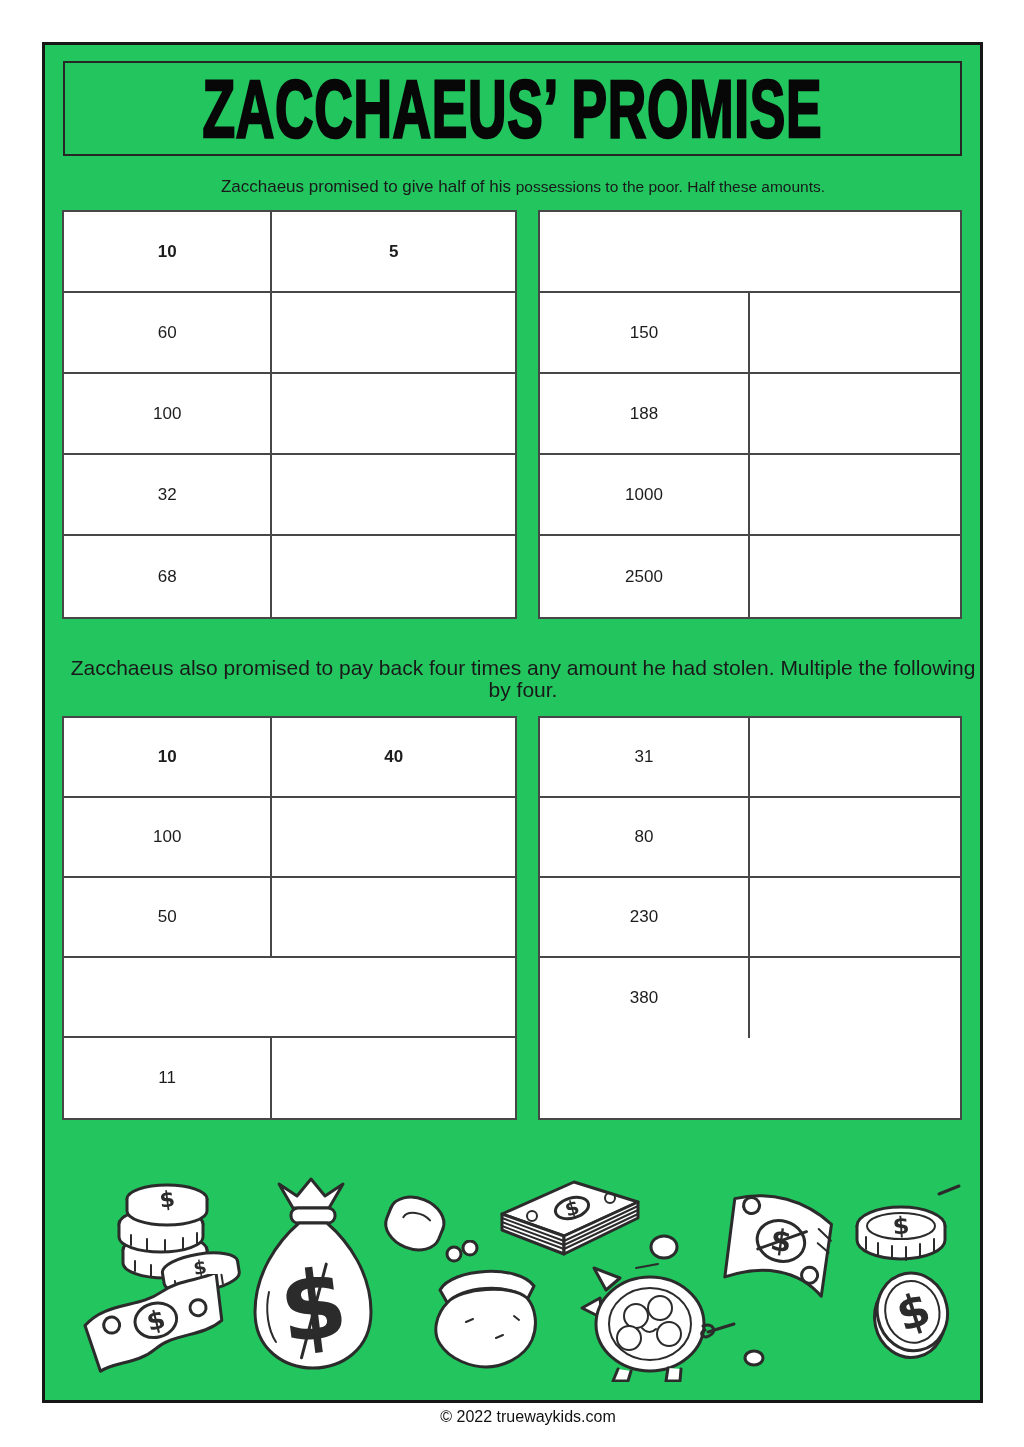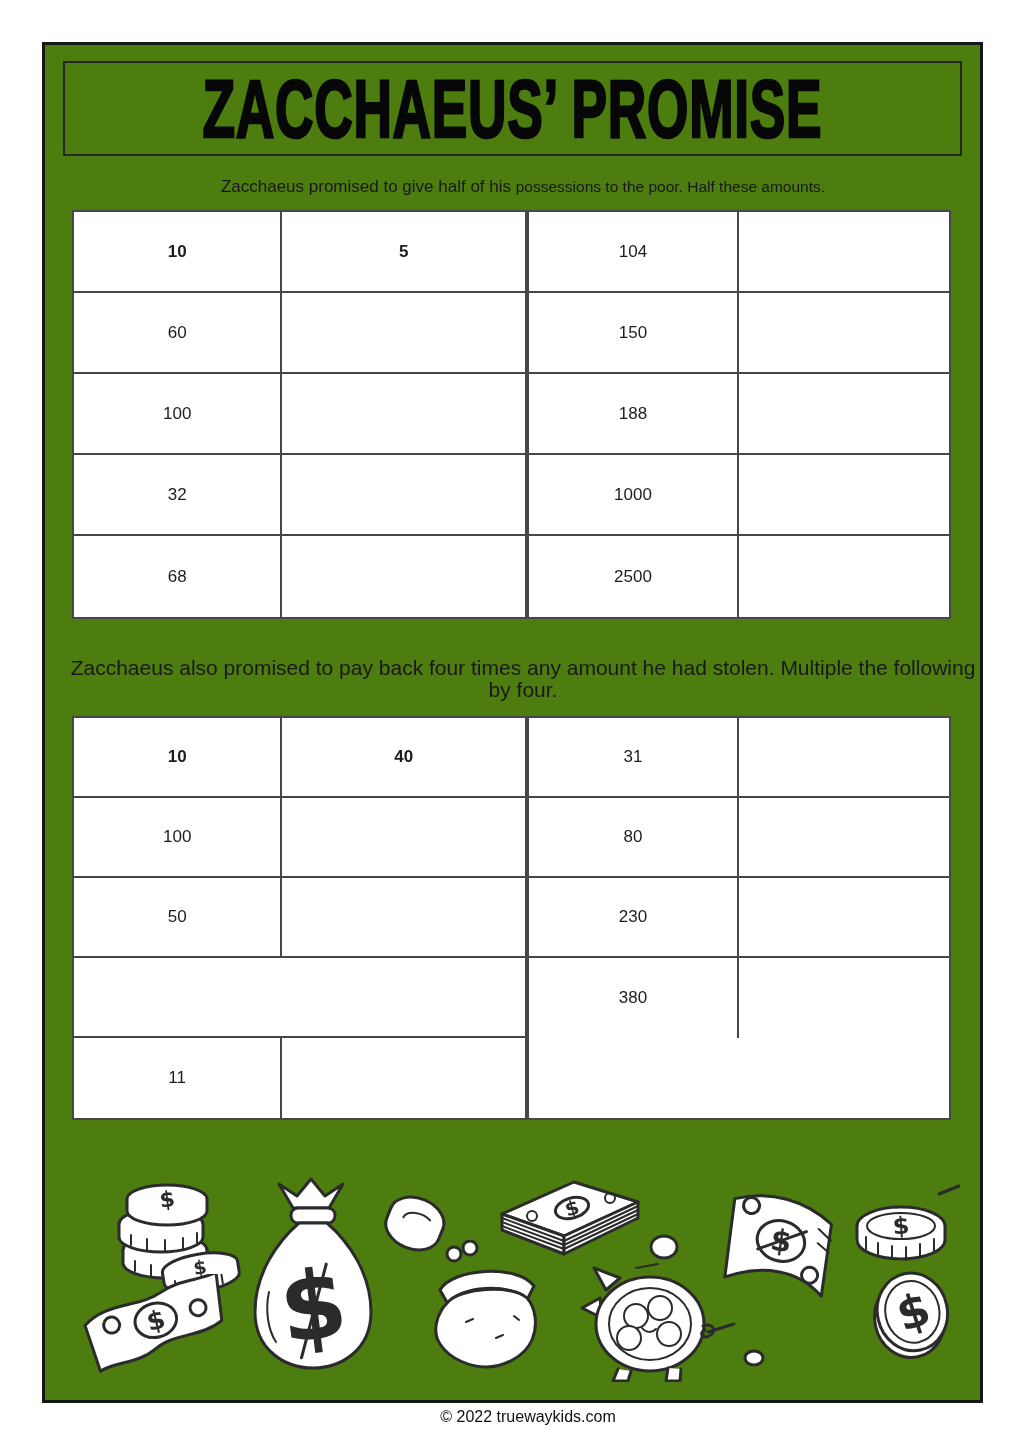--- a/index.html
+++ b/index.html
@@ -1,24 +1,24 @@
 <!DOCTYPE html>
 <html><head>
 <meta charset="utf-8">
 <style>
   html,body{margin:0;padding:0;background:#ffffff;}
   body{width:1024px;height:1447px;position:relative;font-family:"Liberation Sans",sans-serif;color:#1b1b1b;}
-  .frame{position:absolute;left:42px;top:42px;width:941px;height:1361px;border:3px solid #161616;box-sizing:border-box;background:#4d7c0f;}
+  .frame{position:absolute;left:42px;top:42px;width:941px;height:1361px;border:3px solid #161616;box-sizing:border-box;background:#22c55e;}
   .title-box{margin:16px 18px 0 18px;height:95px;border:2px solid #262626;box-sizing:border-box;display:flex;align-items:center;justify-content:center;overflow:hidden;}
   .title-text{font-family:"Liberation Sans",sans-serif;font-weight:700;font-size:74px;letter-spacing:1px;color:#070707;-webkit-text-stroke:2.4px #070707;white-space:nowrap;transform:scale(0.72,1.1);}
   .instr{ text-align:center;margin-top:20px;line-height:22px;color:#191919;margin-left:21px;}
   .instr .big{font-size:17px;}
   .instr .small{font-size:15.5px;}
   .instr2{margin-top:38px;font-size:21px;}
-  .tables{display:flex;justify-content:flex-start;padding:0 18px 0 27px;margin-top:12px;}
+  .tables{display:flex;justify-content:space-between;padding:0 18px 0 17px;margin-top:12px;}
   .tables.second{margin-top:15px;}
   .wtable{border:2px solid #474747;box-sizing:border-box;background:#fff;}
   .wtable.wide{width:455px;}
   .wtable.narrow{width:424px;}
   .wrow{display:flex;height:81px;border-bottom:2px solid #474747;box-sizing:border-box;}
   .second .wrow{height:80px;}
   .wrow:last-child{border-bottom:none;}
   .cell{display:flex;align-items:center;justify-content:center;font-size:17px;color:#1c1c1c;box-sizing:border-box;}
   .cell.q{border-right:2px solid #474747;}
   .split46 .cell.q{width:46.2%;} .split46 .cell.a{width:53.8%;}
@@ -61,21 +61,20 @@
         <div class="cell q">32</div>
         <div class="cell a"></div>
       </div>
       <div class="wrow">
         <div class="cell q">68</div>
         <div class="cell a"></div>
       </div>
     </div>
     <div class="wtable narrow split50">
       <div class="wrow">
-        <div class="cell q">104</div>
         <div class="cell a"></div>
       </div>
       <div class="wrow">
         <div class="cell q">150</div>
         <div class="cell a"></div>
       </div>
       <div class="wrow">
         <div class="cell q">188</div>
         <div class="cell a"></div>
       </div>

